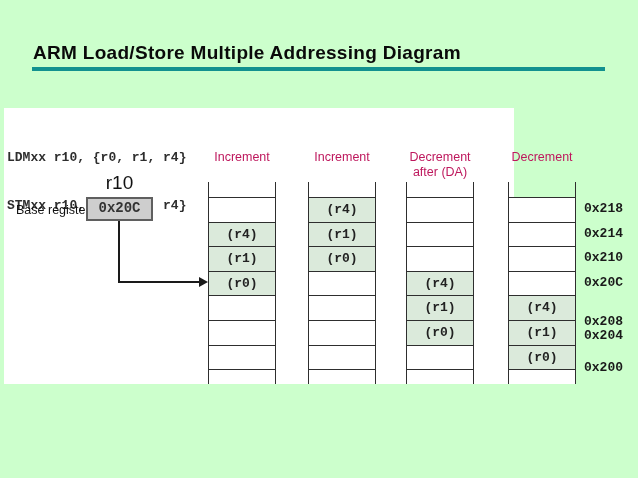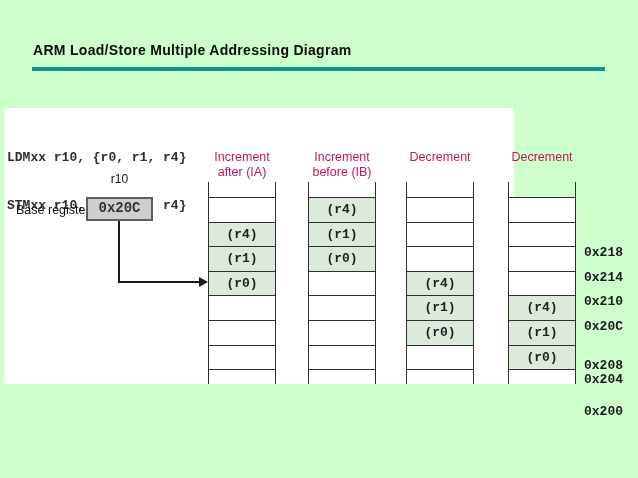--- a/index.html
+++ b/index.html
@@ -3,21 +3,21 @@
 <meta charset="utf-8">
 <style>
   html,body { margin:0; padding:0; }
   .page {
     position:relative; width:638px; height:478px; overflow:hidden;
     background:var(--bg,#ccffcc);
     font-family:"Liberation Sans", sans-serif;
   }
   .slide-title {
     position:absolute; left:33px; top:42px;
-    font-size:14px; font-weight:bold; color:#0a0a0a;
+    font-size:19px; font-weight:bold; color:#0a0a0a;
     letter-spacing:0.3px; white-space:nowrap;
   }
   .title-underline {
     position:absolute; left:32px; top:67px; width:573px; height:4px;
     background:var(--accent,#12918f);
   }
   .panel {
     position:absolute; left:4px; top:108px; width:510px; height:276px;
     background:var(--panel,#ffffff);
   }
@@ -39,25 +39,25 @@
   .mem-cell {
     height:24.6px; border-top:1.4px solid #2e2e2e; box-sizing:border-box;
     font-family:Liberation Mono, monospace; font-weight:bold; font-size:13px;
     color:#222; text-align:center; line-height:23px; background:#ffffff;
   }
   .mem-cell.partial { height:14.8px; }
   .mem-cell.filled { background:var(--cell-fill,#dbeadb); }
   .addr {
     position:absolute; left:580px; width:48px; height:24.6px; line-height:24.6px;
     font-family:"Liberation Mono", monospace; font-weight:bold; font-size:13px;
-    color:#1a1a1a; text-align:left;margin-top:44px;
+    color:#1a1a1a; text-align:left;
   }
   .reg-name {
     position:absolute; left:82px; top:64px; width:67px; text-align:center;
-    font-size:12px; color:#111;
+    font-size:19px; color:#111;
   }
   .base-label {
     position:absolute; left:12px; top:95px; font-size:12.5px; color:#111;
     white-space:nowrap;
   }
   .reg-box {
     position:absolute; left:82px; top:89px; width:67px; height:24px;
     background:var(--box-fill,#cecece); border:2px solid #5f5f5f;
     box-sizing:border-box; text-align:center;
     font-family:"Liberation Mono", monospace; font-weight:bold; font-size:14px;
@@ -89,28 +89,27 @@
     <div class="reg-name">r10</div>
     <div class="base-label">Base register</div>
     <div class="reg-box">0x20C</div>
 
     <div class="arrow-v"></div>
     <div class="arrow-h"></div>
     <div class="arrow-head"></div>
 
     <div class="col-header" style="left:178px">
       <div>Increment</div>
-      <div>after (IA)</div>
     </div>
     <div class="col-header" style="left:278px">
       <div>Increment</div>
-      <div>before (IB)</div>
     </div>
     <div class="col-header" style="left:376px">
       <div>Decrement</div>
+      <div>after (DA)</div>
     </div>
     <div class="col-header" style="left:478px">
       <div>Decrement</div>
     </div>
 
     <div class="mem-col" style="left:204px">
       <div class="stub"></div>
       <div class="mem-cell"></div>
       <div class="mem-cell filled">(r4)</div>
       <div class="mem-cell filled">(r1)</div>

